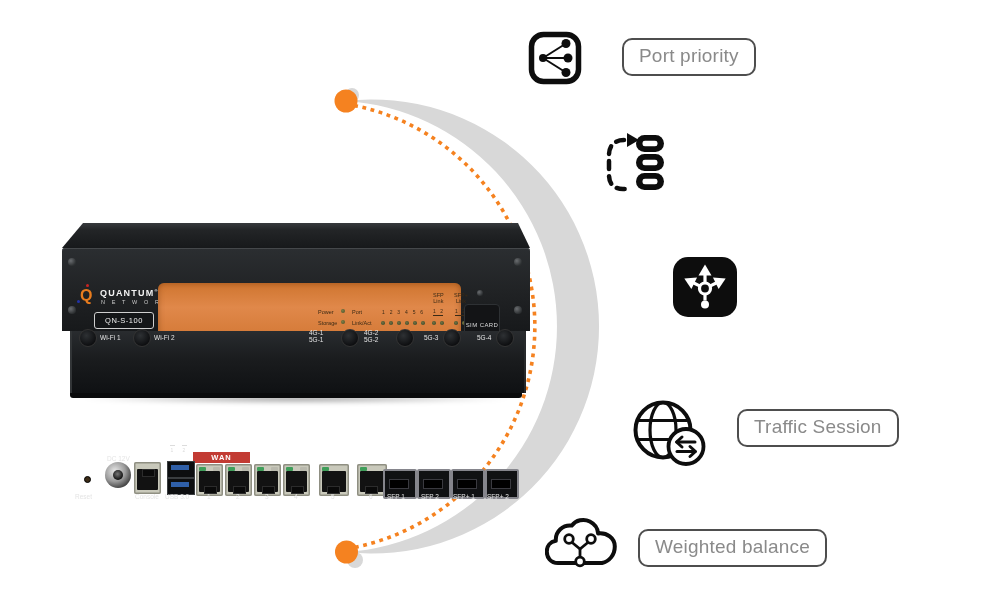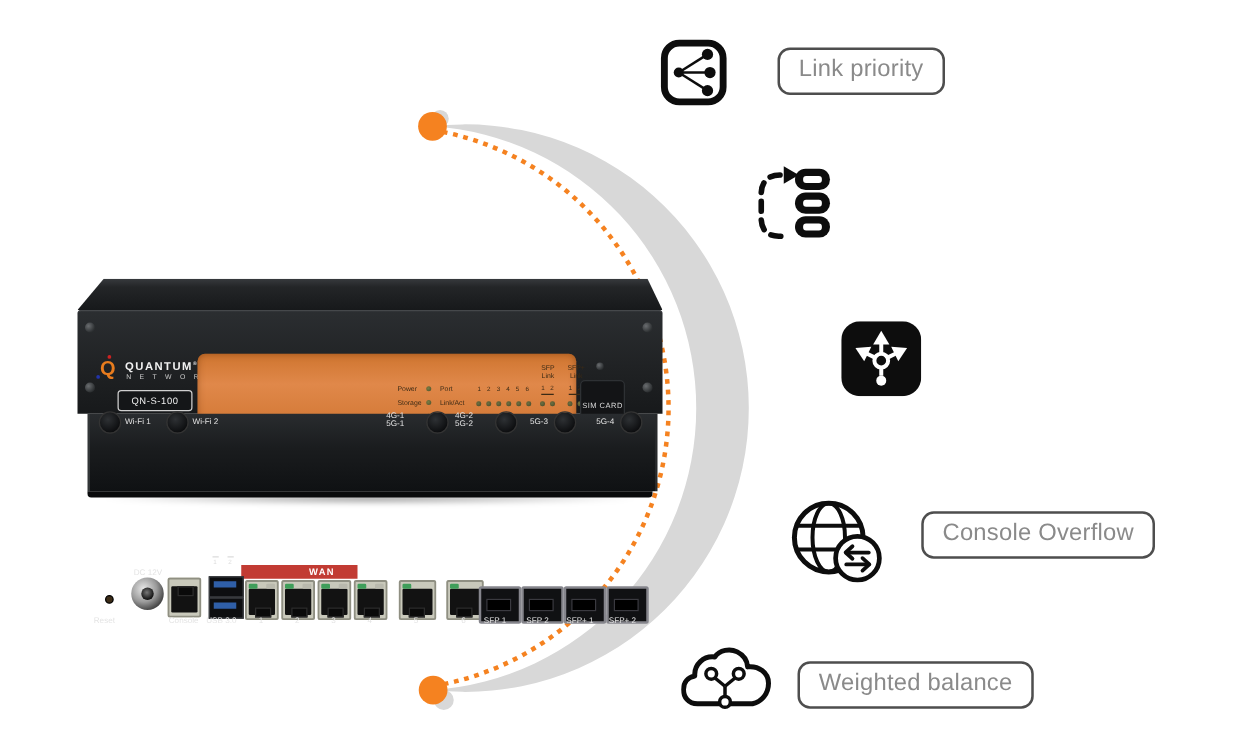--- a/index.html
+++ b/index.html
@@ -62,21 +62,21 @@
   .numrow{position:absolute;display:flex;gap:4.9px;color:#3b2a15;font-size:5px;}
   .pairnum{position:absolute;display:flex;gap:4.5px;color:#3b2a15;font-size:5px;
     border-bottom:.8px solid #3b2a15;padding-bottom:1px;}
   .actlbl{position:absolute;color:#3b2a15;font-size:5px;border-top:.8px solid #3b2a15;padding-top:.5px;}
 
   
   .ant{position:absolute;width:16px;height:16px;border-radius:50%;
     background:radial-gradient(circle at 40% 35%,#2e3134,#0c0d0f 75%);border:1px solid #333;}
   .lf-txt{position:absolute;color:#e4e4e4;font-size:6.5px;line-height:7px;white-space:nowrap;}
   .strip{position:absolute;top:121px;height:11px;color:#fff;font-size:7.5px;font-weight:bold;
-    text-align:center;line-height:11px;letter-spacing:1px;padding-left:36px;}
+    text-align:center;line-height:11px;letter-spacing:1px;}
   .wan-strip{left:121px;width:57px;background:#c23b33;}
   .lan-strip{left:180px;width:258px;background:#aac9de;}
   .barrel{position:absolute;left:33px;top:131px;width:26px;height:26px;border-radius:50%;
     background:radial-gradient(circle at 38% 35%,#e8e8e8,#9a9a9a 45%,#4c4c4c 72%,#222);}
   .barrel::after{content:"";position:absolute;left:8px;top:8px;width:10px;height:10px;
     border-radius:50%;background:radial-gradient(circle at 45% 40%,#777,#111 70%);}
   .reset-hole{position:absolute;left:12px;top:145px;width:5px;height:5px;border-radius:50%;
     background:#4a3categories219;background:#3c2c17;border:1px solid #000;}
   .rj45{position:absolute;width:27px;height:32px;background:#c9c9bb;border-radius:2px;
     box-shadow:inset 0 0 0 1.5px #8f8f82;}
@@ -118,21 +118,21 @@
         <line x1="15" y1="27" x2="40" y2="27"></line>
         <line x1="15" y1="27" x2="38" y2="41.5"></line>
     </g>
     <g fill="#0d0d0d">
       <circle cx="15" cy="27" r="4"></circle>
         <circle cx="38" cy="12.5" r="4.5"></circle>
         <circle cx="40" cy="27" r="4.5"></circle>
         <circle cx="38" cy="41.5" r="4.5"></circle>
     </g>
   </svg>
-  <div class="feat-label" style="left:622px;top:38px">Link priority</div>
+  <div class="feat-label" style="left:622px;top:38px">Port priority</div>
 
   <svg class="feat-icon" style="left:602px;top:129px" width="64" height="67" viewBox="0 0 64 67">
     <path d="M 22,11 C 12,11 7,17 7,26 L 7,46 C 7,55 12,60 21,60 L 27,60" fill="none" stroke="#0d0d0d" stroke-width="4.5" stroke-dasharray="8 7" stroke-linecap="round"></path>
     <path d="M 25,4 L 37,11 L 25,18 Z" fill="#0d0d0d"></path>
     <g>
       <rect x="34" y="6" width="28" height="17" rx="8.5" fill="#0d0d0d"></rect>
         <rect x="40.5" y="11.7" width="15" height="5.6" rx="2.4" fill="#ffffff"></rect>
       <rect x="34" y="25" width="28" height="17" rx="8.5" fill="#0d0d0d"></rect>
         <rect x="40.5" y="30.7" width="15" height="5.6" rx="2.4" fill="#ffffff"></rect>
       <rect x="34" y="44" width="28" height="17" rx="8.5" fill="#0d0d0d"></rect>
@@ -172,21 +172,21 @@
         <line x1="2" y1="41.5" x2="64" y2="41.5"></line>
     </g>
     <circle cx="56" cy="48.5" r="17.5" fill="#ffffff" stroke="#0d0d0d" stroke-width="3.8"></circle>
     <g stroke="#0d0d0d" stroke-width="3" fill="none" stroke-linecap="round" stroke-linejoin="round">
       <line x1="47" y1="44" x2="65" y2="44"></line>
         <path d="M 52,39 L 46.5,44 L 52,49"></path>
       <line x1="47" y1="53.5" x2="65" y2="53.5"></line>
         <path d="M 60,48.5 L 65.5,53.5 L 60,58.5"></path>
     </g>
   </svg>
-  <div class="feat-label" style="left:737px;top:409px">Console Overflow</div>
+  <div class="feat-label" style="left:737px;top:409px">Traffic Session</div>
 
   <svg class="feat-icon" style="left:545px;top:517px" width="74" height="52" viewBox="0 0 74 52">
     <path d="M 13,46 C 5.5,46 1.8,40.5 1.8,34.5 C 1.8,29 5.2,24.8 10.8,23.8
              C 10.2,14.5 18,7.5 26.8,8.6 C 30.8,3 38.8,1.5 44.8,4.5
              C 49.8,7 52.8,11.5 53.1,16.5 C 61.8,15.5 69.8,21 69.8,29.5
              C 69.8,38 64.2,44.5 57,46 Z" fill="none" stroke="#0d0d0d" stroke-width="4" stroke-linejoin="round"></path>
     <g stroke="#0d0d0d" stroke-width="2.8">
       <line x1="26.5" y1="25" x2="35" y2="32"></line>
         <line x1="43.5" y1="25" x2="35" y2="32"></line>
         <line x1="35" y1="32" x2="35" y2="41"></line>

